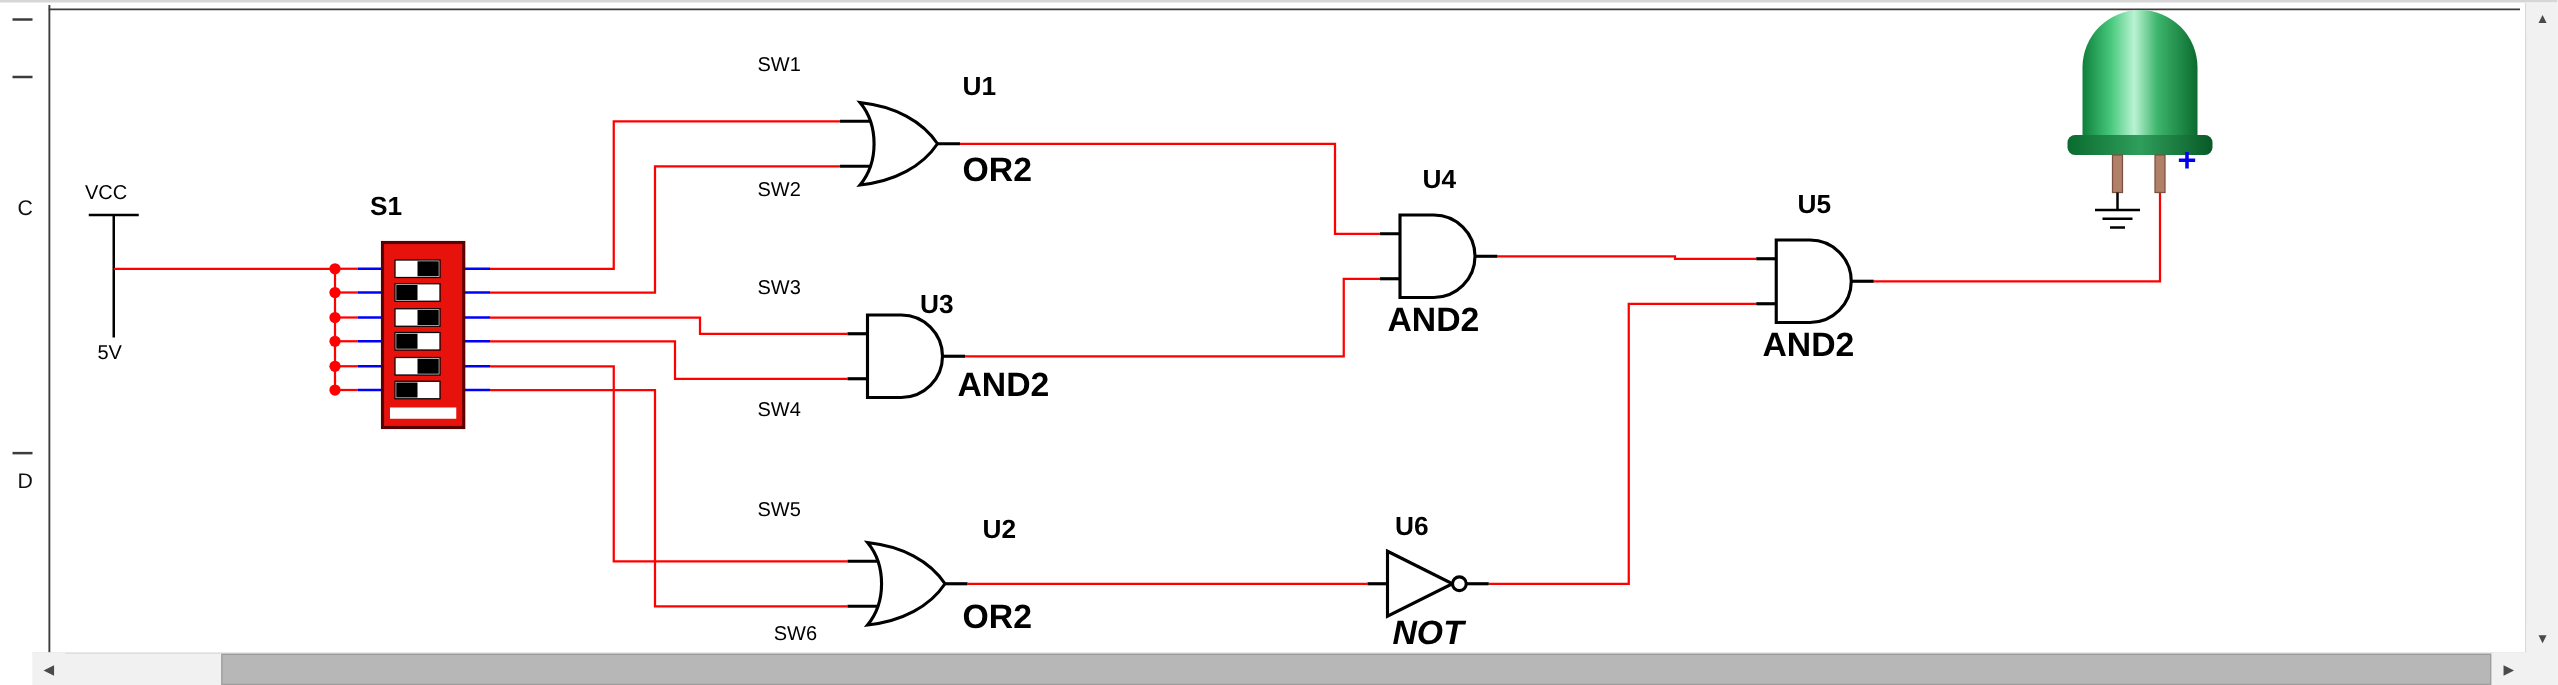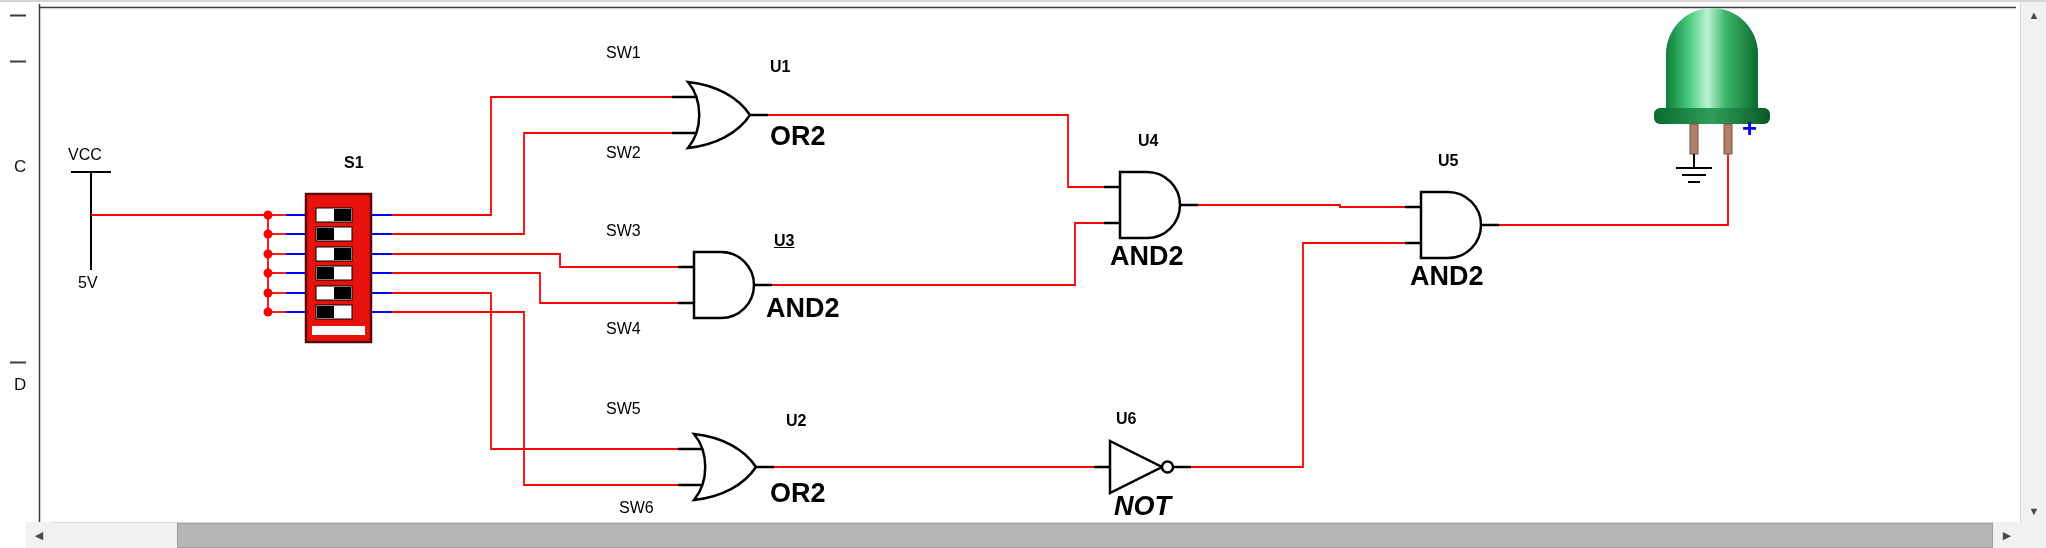--- a/index.html
+++ b/index.html
@@ -4,21 +4,21 @@
 <style>
   html,body{margin:0;padding:0;background:#e9e9e9;}
   .screen{
     position:relative;width:2046px;height:548px;background:#ffffff;
     font-family:"Liberation Sans",sans-serif;overflow:hidden;
     border-top:2px solid #d6d6d6;box-sizing:border-box;
   }
   .canvas-svg{position:absolute;left:0;top:0;}
   .lbl{position:absolute;color:#000;white-space:nowrap;line-height:1.1;}
   .net{font-size:16px;}
-  .ref{font-size:16px;font-weight:bold;}
+  .ref{font-size:21px;font-weight:bold;}
   .gtype{font-size:27px;font-weight:bold;}
   .small{font-size:16px;text-align:right;}
   .rowletter{font-size:17px;color:#111;}
   .plus{font-size:26px;font-weight:bold;color:#0000ee;}
   
   .vscroll{position:absolute;right:0;top:0;width:26px;height:522px;background:#f1f1f1;border-left:1px solid #d9d9d9;box-sizing:border-box;z-index:6;}
   .hscroll{position:absolute;left:26px;bottom:0;width:1994px;height:26px;background:#f1f1f1;border-top:1px solid #d9d9d9;box-sizing:border-box;z-index:6;}
   .sb-btn{position:absolute;width:26px;height:26px;display:flex;align-items:center;justify-content:center;
           font-size:11px;color:#4a4a4a;background:#f1f1f1;user-select:none;}
   .sb-up{top:0;left:0;}
@@ -183,33 +183,33 @@
       </g>
     </g>
   </svg>
 
   <div class="lbl rowletter" style="left:14px;top:156px;">C</div>
   <div class="lbl rowletter" style="left:14px;top:374px;">D</div>
 
   <div class="lbl small" style="left:68px;top:144px;">VCC</div>
   <div class="lbl small" style="left:78px;top:272px;">5V</div>
 
-  <div class="lbl ref" style="left:296px;top:152px;margin-left:48px;">S1</div>
+  <div class="lbl ref" style="left:296px;top:152px;">S1</div>
 
   <div class="lbl net" style="left:606px;top:42px;">SW1</div>
   <div class="lbl net" style="left:606px;top:142px;">SW2</div>
   <div class="lbl net" style="left:606px;top:220px;">SW3</div>
   <div class="lbl net" style="left:606px;top:318px;">SW4</div>
   <div class="lbl net" style="left:606px;top:398px;text-align:right;">SW5</div>
   <div class="lbl net" style="left:606px;top:497px;margin-left:13px;">SW6</div>
 
   <div class="lbl ref" style="left:770px;top:56px;">U1</div>
   <div class="lbl gtype" style="left:770px;top:120px;">OR2</div>
 
-  <div class="lbl ref" style="left:774px;top:230px;text-decoration:underline;">U3</div>
+  <div class="lbl ref" style="left:736px;top:230px;">U3</div>
   <div class="lbl gtype" style="left:766px;top:292px;">AND2</div>
 
   <div class="lbl ref" style="left:770px;top:410px;margin-left:16px;">U2</div>
   <div class="lbl gtype" style="left:770px;top:477px;">OR2</div>
 
   <div class="lbl ref" style="left:1138px;top:130px;">U4</div>
   <div class="lbl gtype" style="left:1110px;top:240px;">AND2</div>
 
   <div class="lbl ref" style="left:1438px;top:150px;">U5</div>
   <div class="lbl gtype" style="left:1410px;top:260px;">AND2</div>

